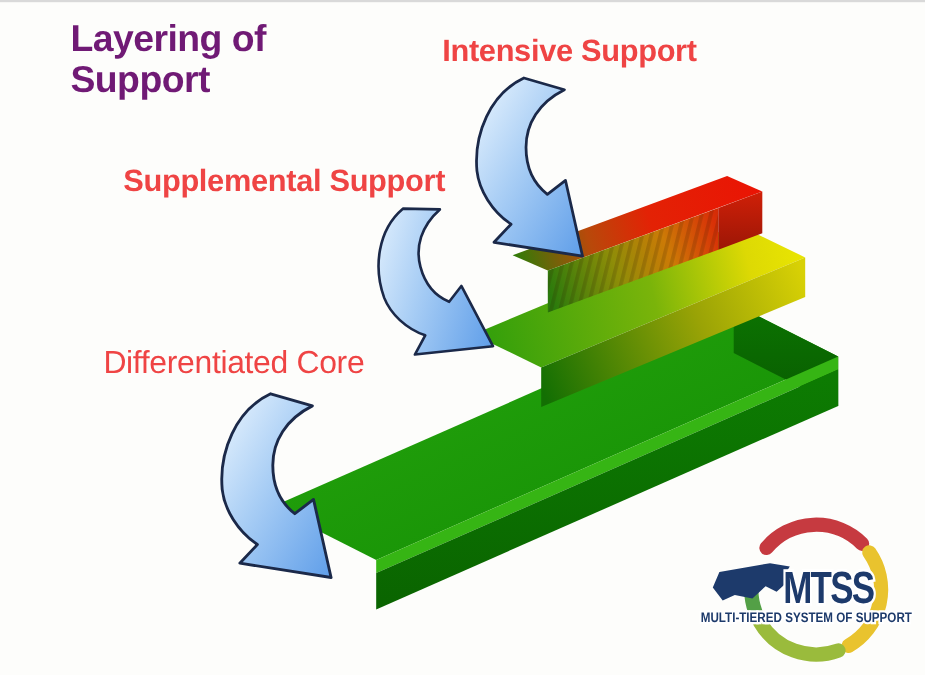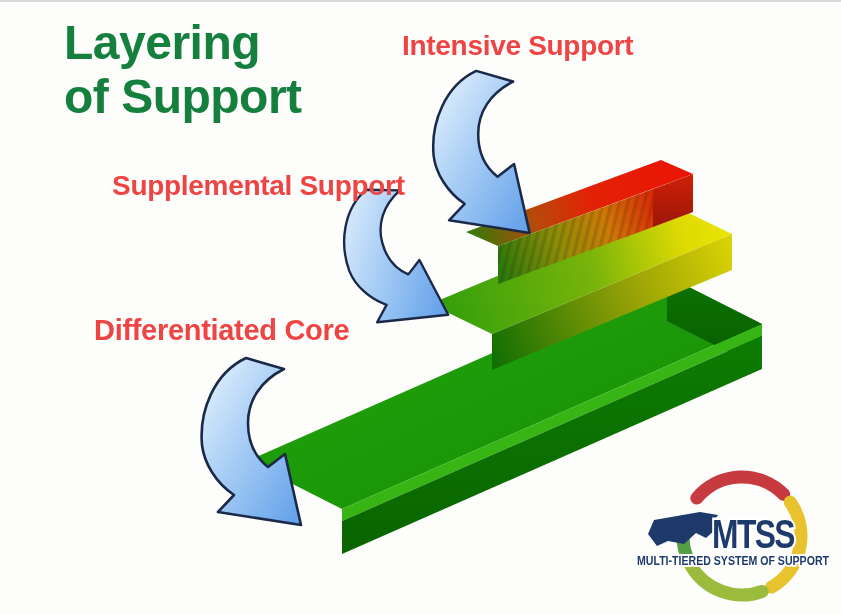--- a/index.html
+++ b/index.html
@@ -6,30 +6,30 @@
   #slide{
     position:relative;width:841px;height:614px;overflow:hidden;
     background:#fdfdfb;
     border-top:2px solid #d9d9d9;
     box-sizing:border-box;
     font-family:"Liberation Sans", sans-serif;
   }
   #scene{position:absolute;left:0;top:0;}
   .title{
     position:absolute;left:64px;top:14px;width:250px;
-    font-size:48px;font-weight:bold;line-height:1.13;
-    color:#15803d;letter-spacing:-0.5px;
+    font-size:34px;font-weight:bold;line-height:1.13;
+    color:#701a75;letter-spacing:-0.5px;
   }
   .tier-label{
     position:absolute;color:#ef4444;white-space:nowrap;
     font-size:28px;font-weight:bold;letter-spacing:-0.3px;
   }
   .label-intensive{left:402px;top:28px;}
-  .label-supplemental{left:112px;top:147px;margin-top:21px;}
-  .label-core{left:94px;top:312px;font-weight:700;font-size:29px;}
+  .label-supplemental{left:112px;top:147px;}
+  .label-core{left:94px;top:312px;font-weight:400;font-size:29px;}
 </style>
 </head>
 <body>
 
 <div id="slide">
 
   <svg id="scene" width="841" height="614" viewBox="0 0 841 614" xmlns="http://www.w3.org/2000/svg">
     <defs>
 
       <linearGradient id="gBotTop" x1="0" y1="0" x2="1" y2="1">

